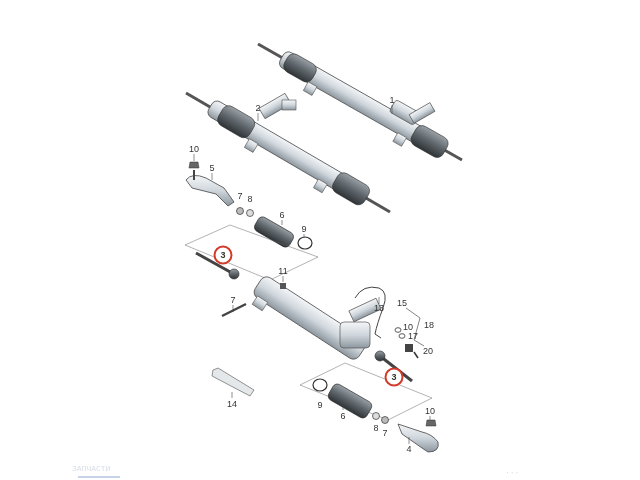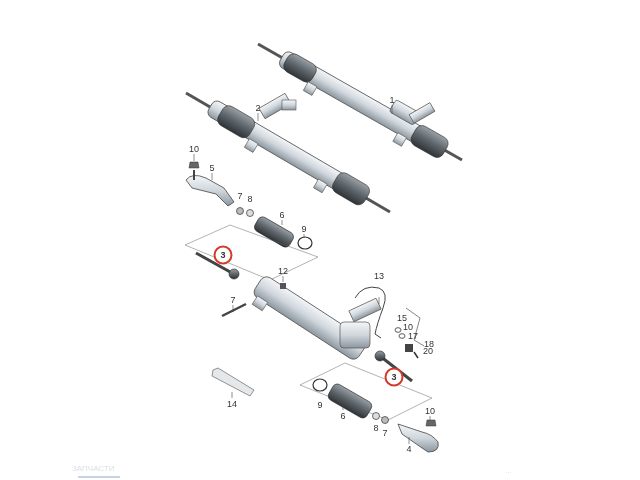--- a/index.html
+++ b/index.html
@@ -1,20 +1,20 @@
 <!DOCTYPE html>
 <html><head>
   <meta charset="utf-8">
   <style>
     html, body { margin: 0; padding: 0; background: #ffffff; }
     body { width: 640px; height: 480px; position: relative; overflow: hidden; font-family: "Liberation Sans", sans-serif; }
     #diagram { position: absolute; left: 0; top: 0; width: 640px; height: 480px; }
     .callout { position: absolute; font-size: 9px; color: #333; font-family: "Liberation Sans", sans-serif; transform: translate(-50%, -50%); line-height: 1; white-space: nowrap; }
     .callout.circled { width: 15px; height: 15px; border: 2px solid #d23a2a; border-radius: 50%; display: flex; align-items: center; justify-content: center; font-size: 9px; font-weight: bold; color: #333; background: #fff; }
-    .watermark { position: absolute; font-size: 8px; color: #d8dde6; font-family: Liberation Sans, sans-serif; text-align: right; }
+    .watermark { position: absolute; font-size: 8px; color: #d8dde6; font-family: Liberation Mono, monospace; text-align: right; }
     .wm-bar { position: absolute; height: 2px; background: #c6d2e8; }
   </style>
 </head>
 <body>
 
 <svg id="diagram" width="640" height="480" viewBox="0 0 640 480" xmlns="http://www.w3.org/2000/svg">
   <defs>
     <linearGradient id="metal" x1="0" y1="0" x2="0" y2="1">
       <stop offset="0" stop-color="#f4f6f8"></stop>
       <stop offset="0.5" stop-color="#cfd6dc"></stop>
@@ -137,25 +137,25 @@
   <div class="callout" style="left:343px;top:416px">6</div>
   <div class="callout" style="left:240px;top:196px">7</div>
   <div class="callout" style="left:385px;top:433px">7</div>
   <div class="callout" style="left:250px;top:199px">8</div>
   <div class="callout" style="left:376px;top:428px">8</div>
   <div class="callout" style="left:304px;top:229px">9</div>
   <div class="callout" style="left:320px;top:405px">9</div>
   <div class="callout" style="left:194px;top:149px">10</div>
   <div class="callout" style="left:430px;top:411px">10</div>
   <div class="callout" style="left:233px;top:300px">7</div>
-  <div class="callout" style="left:283px;top:271px">12</div>
-  <div class="callout" style="left:379px;top:276px">13</div>
+  <div class="callout" style="left:283px;top:271px">11</div>
+  <div class="callout" style="left:379px;top:308px">13</div>
   <div class="callout" style="left:232px;top:404px">14</div>
-  <div class="callout" style="left:402px;top:318px">15</div>
+  <div class="callout" style="left:402px;top:303px">15</div>
   <div class="callout" style="left:408px;top:327px">10</div>
   <div class="callout" style="left:413px;top:336px">17</div>
-  <div class="callout" style="left:429px;top:344px">18</div>
+  <div class="callout" style="left:429px;top:325px">18</div>
   <div class="callout" style="left:428px;top:351px">20</div>
 </div>
 
 <div class="watermark" style="left:72px;top:464px">ЗАПЧАСТИ</div>
 <div class="wm-bar" style="left:78px;top:476px;width:42px"></div>
 <div class="watermark" style="left:505px;top:468px">∙∙∙</div>
 
 </body></html>

